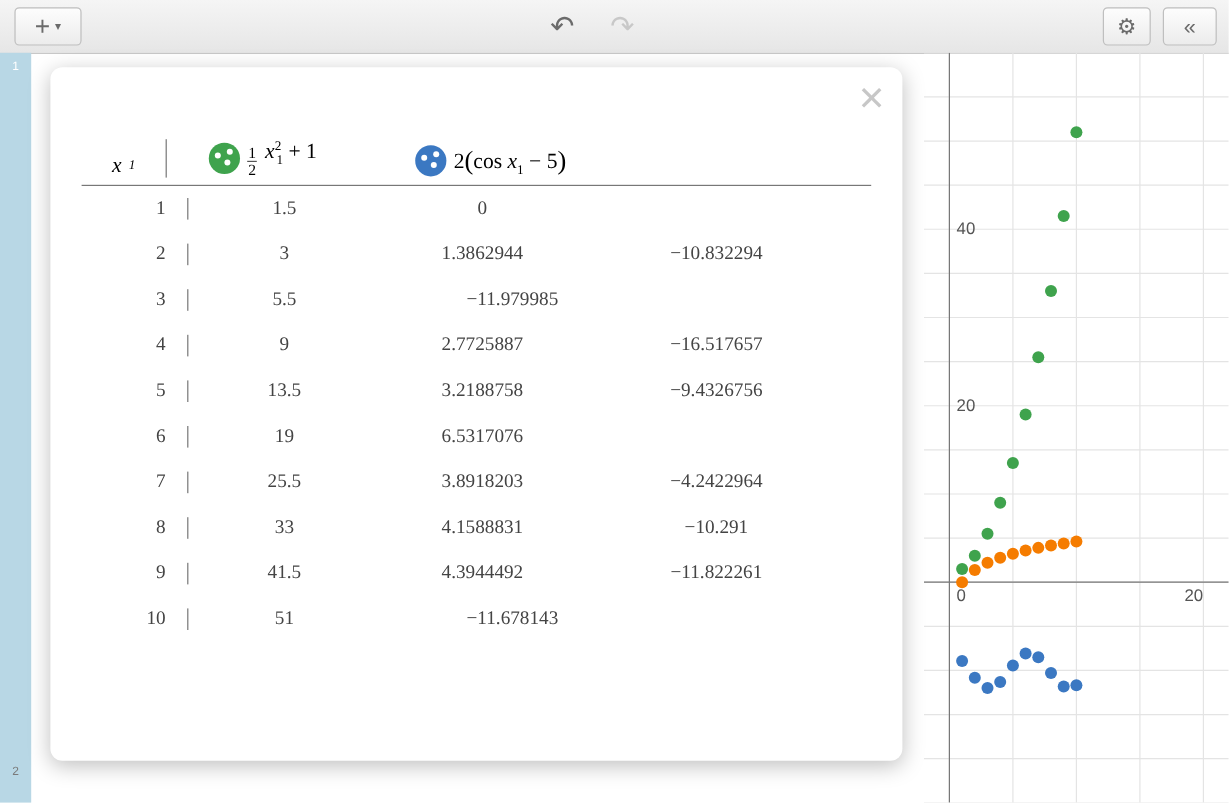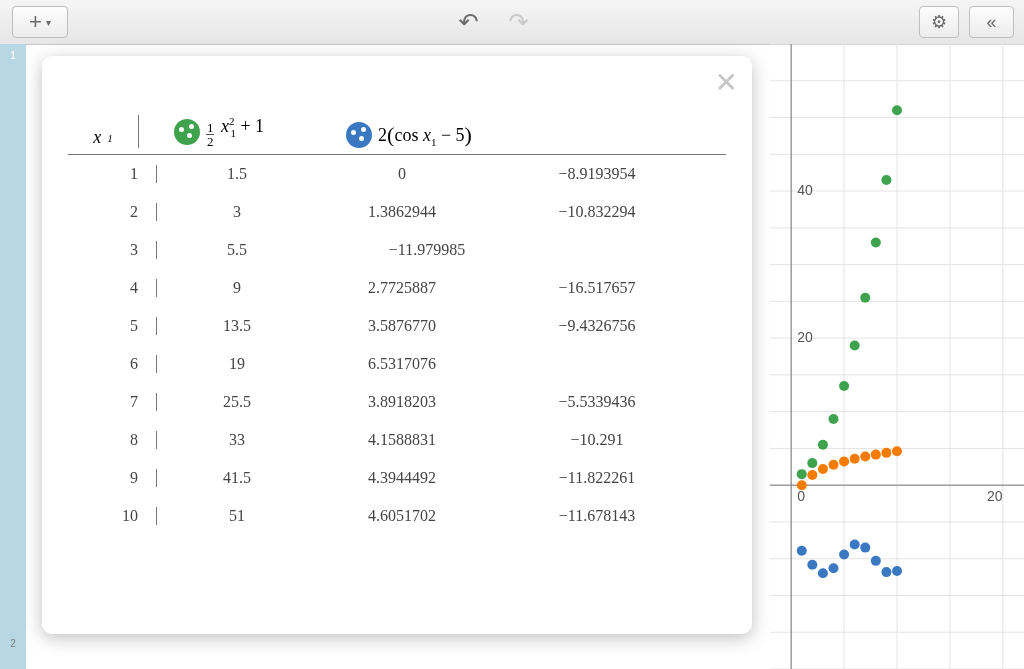--- a/index.html
+++ b/index.html
@@ -162,21 +162,20 @@
           <span>2</span><span class="bigpar">(</span><span>cos</span> <span style="font-style:italic">x</span><span class="sub">1</span> <span>− 5</span><span class="bigpar">)</span>
         </span>
       </div>
     </div>
     <div class="sep-h"></div>
     <div class="body" id="tbody">
           <div class="row">
             <div class="col col-x">1</div>
             <div class="col col-a bl">1.5</div>
             <div class="col col-b">0</div>
-            <div class="col col-c">−8.9193954</div>
           </div>
           <div class="row">
             <div class="col col-x">2</div>
             <div class="col col-a bl">3</div>
             <div class="col col-b">1.3862944</div>
             <div class="col col-c">−10.832294</div>
           </div>
           <div class="row">
             <div class="col col-x">3</div>
             <div class="col col-a bl">5.5</div>
@@ -184,50 +183,49 @@
           </div>
           <div class="row">
             <div class="col col-x">4</div>
             <div class="col col-a bl">9</div>
             <div class="col col-b">2.7725887</div>
             <div class="col col-c">−16.517657</div>
           </div>
           <div class="row">
             <div class="col col-x">5</div>
             <div class="col col-a bl">13.5</div>
-            <div class="col col-b">3.5876770</div>
+            <div class="col col-b">3.2188758</div>
             <div class="col col-c">−9.4326756</div>
           </div>
           <div class="row">
             <div class="col col-x">6</div>
             <div class="col col-a bl">19</div>
             <div class="col col-b">6.5317076</div>
           </div>
           <div class="row">
             <div class="col col-x">7</div>
             <div class="col col-a bl">25.5</div>
             <div class="col col-b">3.8918203</div>
-            <div class="col col-c">−5.5339436</div>
+            <div class="col col-c">−4.2422964</div>
           </div>
           <div class="row">
             <div class="col col-x">8</div>
             <div class="col col-a bl">33</div>
             <div class="col col-b">4.1588831</div>
             <div class="col col-c">−10.291</div>
           </div>
           <div class="row">
             <div class="col col-x">9</div>
             <div class="col col-a bl">41.5</div>
             <div class="col col-b">4.3944492</div>
             <div class="col col-c">−11.822261</div>
           </div>
           <div class="row">
             <div class="col col-x">10</div>
             <div class="col col-a bl">51</div>
-            <div class="col col-b">4.6051702</div>
             <div class="col col-c">−11.678143</div>
           </div>
         </div>
   </div>
 </div>
 
 <div class="chart">
   <svg id="chart-svg" viewBox="0 0 254 625">
         <g class="grid">
           <line x1="21.166666666666664" x2="21.166666666666664" y1="0" y2="625"></line>

